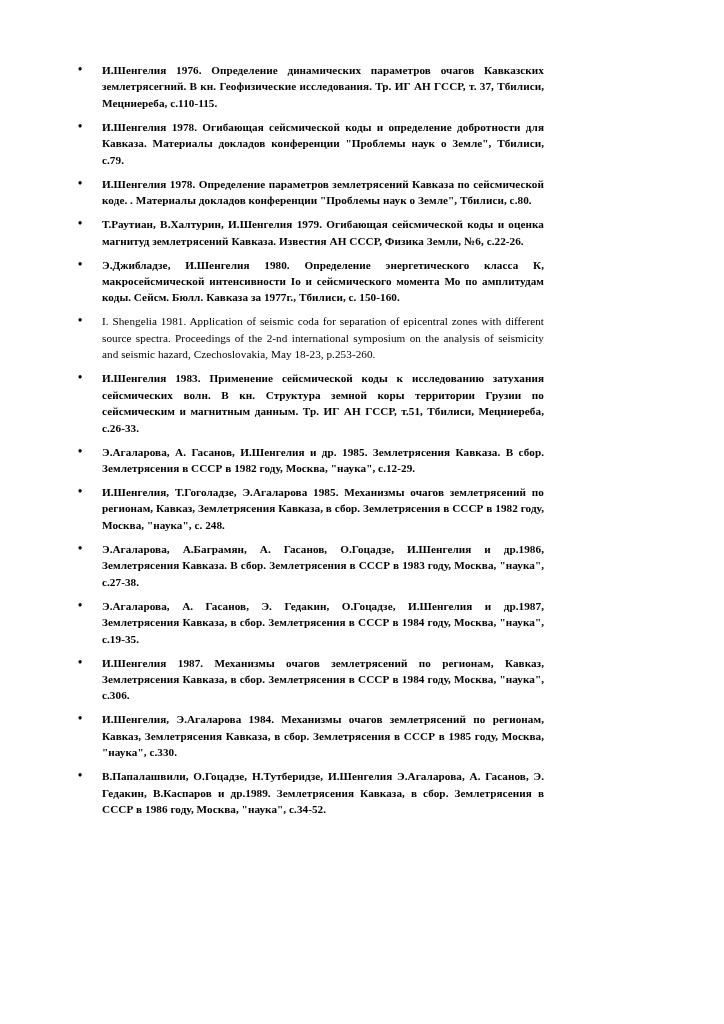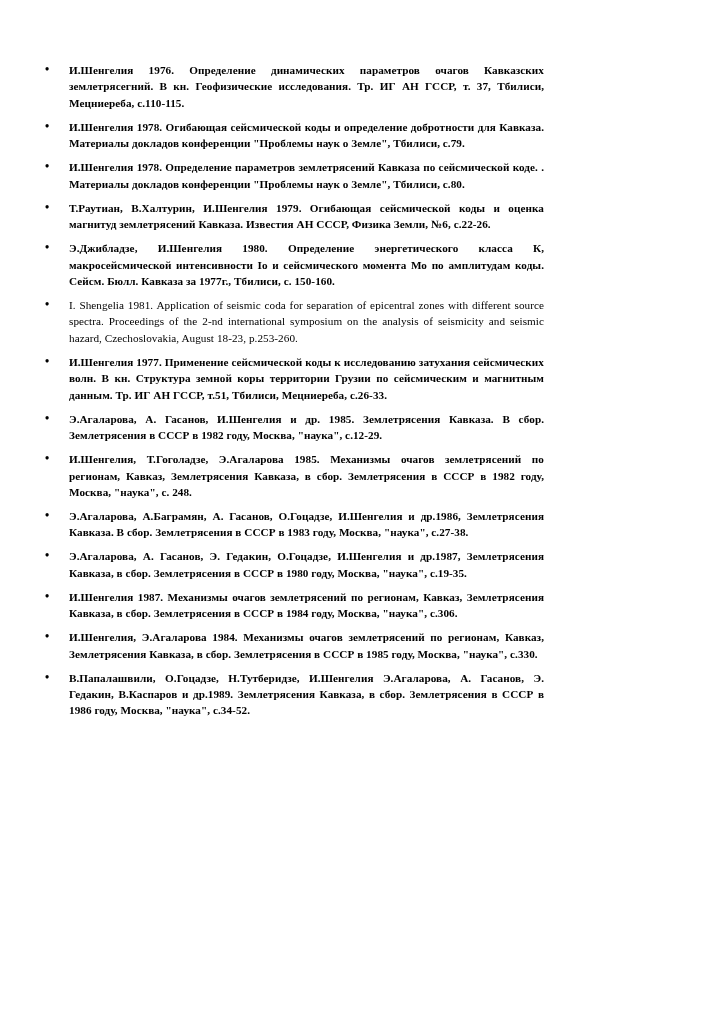--- a/index.html
+++ b/index.html
@@ -13,21 +13,21 @@
     font-family: "Liberation Serif", serif;
     color: #000000;
     overflow: hidden;
   }
   .page {
     position: relative;
     width: 608px;
     height: 1024px;
     background: #ffffff;
     box-sizing: border-box;
-    padding: 62px 64px 40px 43px;
+    padding: 62px 64px 40px 76px;
   }
   ul.ref-list {
     list-style: none;
     margin: 0;
     padding: 0;
   }
   li.ref-item {
     position: relative;
     padding-left: 26px;
     margin-bottom: 7.5px;
@@ -68,36 +68,36 @@
     <li class="ref-item">
         <span class="txt">И.Шенгелия   1978. Определение параметров землетрясений Кавказа по сейсмической коде. . Материалы докладов конференции "Проблемы наук о Земле", Тбилиси, с.80.</span>
       </li>
     <li class="ref-item">
         <span class="txt">Т.Раутиан, В.Халтурин,  И.Шенгелия 1979. Огибающая сейсмической коды и оценка магнитуд землетрясений Кавказа. Известия АН СССР, Физика Земли, №6, с.22-26.</span>
       </li>
     <li class="ref-item">
         <span class="txt">Э.Джибладзе,    И.Шенгелия    1980.    Определение  энергетического  класса  К, макросейсмической интенсивности Io и сейсмического момента Мо по амплитудам коды. Сейсм. Бюлл. Кавказа за 1977г., Тбилиси, с. 150-160.</span>
       </li>
     <li class="ref-item latin">
-        <span class="txt">I. Shengelia 1981. Application of seismic coda for separation of epicentral zones with different source spectra. Proceedings of the 2-nd international symposium on the analysis of seismicity and seismic hazard, Czechoslovakia, August 18-23, p.253-260.</span>
+        <span class="txt">I. Shengelia 1981. Application of seismic coda for separation of epicentral zones with different source spectra. Proceedings of the 2-nd international symposium on the analysis of seismicity and seismic hazard, Czechoslovakia, May 18-23, p.253-260.</span>
       </li>
     <li class="ref-item">
-        <span class="txt">И.Шенгелия  1977.  Применение  сейсмической  коды  к  исследованию  затухания сейсмических волн. В кн. Структура земной коры территории Грузии по сейсмическим и магнитным данным. Тр. ИГ АН ГССР, т.51, Тбилиси, Мецниереба, с.26-33.</span>
+        <span class="txt">И.Шенгелия  1983.  Применение  сейсмической  коды  к  исследованию  затухания сейсмических волн. В кн. Структура земной коры территории Грузии по сейсмическим и магнитным данным. Тр. ИГ АН ГССР, т.51, Тбилиси, Мецниереба, с.26-33.</span>
       </li>
     <li class="ref-item">
         <span class="txt">Э.Агаларова,  А.  Гасанов,  И.Шенгелия  и  др. 1985.  Землетрясения  Кавказа.  В сбор. Землетрясения в СССР в 1982 году, Москва, "наука",  с.12-29.</span>
       </li>
     <li class="ref-item">
         <span class="txt">И.Шенгелия,  Т.Гоголадзе,  Э.Агаларова 1985.  Механизмы  очагов  землетрясений  по регионам, Кавказ, Землетрясения Кавказа, в сбор. Землетрясения в СССР в 1982 году, Москва, "наука", с. 248.</span>
       </li>
     <li class="ref-item">
         <span class="txt">Э.Агаларова,  А.Баграмян, А.  Гасанов, О.Гоцадзе, И.Шенгелия и др.1986,  Землетрясения Кавказа. В сбор. Землетрясения в СССР в 1983 году, Москва, "наука", с.27-38.</span>
       </li>
     <li class="ref-item">
-        <span class="txt">Э.Агаларова,   А.  Гасанов,  Э.  Гедакин,  О.Гоцадзе,  И.Шенгелия и др.1987,  Землетрясения Кавказа, в сбор. Землетрясения в СССР в 1980 году, Москва, "наука", с.19-35.</span>
+        <span class="txt">Э.Агаларова,   А.  Гасанов,  Э.  Гедакин,  О.Гоцадзе,  И.Шенгелия и др.1987,  Землетрясения Кавказа, в сбор. Землетрясения в СССР в 1984 году, Москва, "наука", с.19-35.</span>
       </li>
     <li class="ref-item">
         <span class="txt">И.Шенгелия 1987. Механизмы очагов землетрясений по регионам, Кавказ, Землетрясения Кавказа, в сбор. Землетрясения в СССР в 1984 году, Москва, "наука", с.306.</span>
       </li>
     <li class="ref-item">
         <span class="txt">И.Шенгелия, Э.Агаларова 1984.  Механизмы очагов землетрясений по регионам, Кавказ, Землетрясения Кавказа, в сбор. Землетрясения в СССР в 1985 году, Москва, "наука", с.330.</span>
       </li>
     <li class="ref-item">
         <span class="txt">В.Папалашвили, О.Гоцадзе, Н.Тутберидзе, И.Шенгелия  Э.Агаларова,  А.  Гасанов,  Э. Гедакин, В.Каспаров и др.1989. Землетрясения Кавказа, в сбор. Землетрясения в СССР в 1986 году, Москва, "наука",  с.34-52.</span>
       </li>

